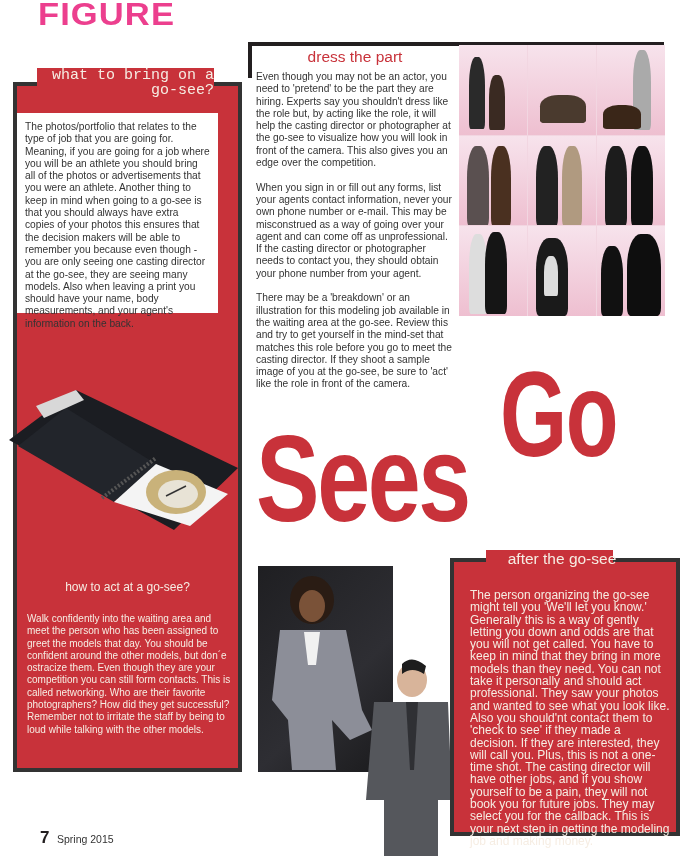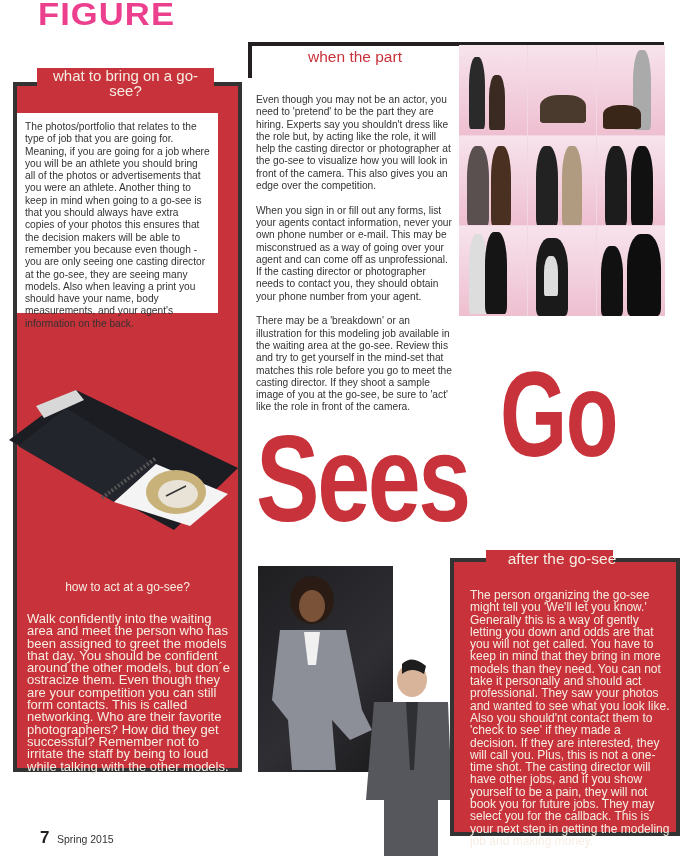--- a/index.html
+++ b/index.html
@@ -17,53 +17,53 @@
     .left-panel {
       position: absolute; left: 13px; top: 82px; width: 229px; height: 690px;
       background: #c8323a; border: 4px solid #333; border-top: 4px solid #333;
     }
     .left-tab {
       position: absolute; left: 37px; top: 68px; width: 177px; height: 22px;
       background: #c8323a;
     }
     .left-header {
       position: absolute; left: 37px; top: 68px; width: 177px;
-      color: #f6ede3; font-size: 15px; line-height: 15px; text-align: center;
+      color: #f6ede3; font-size: 15px; line-height: 15px; text-align: right; font-family: Liberation Mono, monospace;
     }
     .bring-box {
       position: absolute; left: 17px; top: 113px; width: 201px; height: 200px;
       background: #ffffff; padding: 8px 8px 0 8px;
       font-size: 10.2px; line-height: 12.3px; color: #333;
     }
     .binder {
       position: absolute; left: 6px; top: 368px; width: 238px; height: 165px;
     }
     .act-title {
       position: absolute; left: 17px; top: 580px; width: 221px;
       color: #f6ede3; font-size: 12px; text-align: center;
     }
     .act-body {
       position: absolute; left: 27px; top: 613px; width: 208px;
-      color: #f6ede3; font-size: 13px; line-height: 12.3px;
+      color: #f6ede3; font-size: 10px; line-height: 12.3px;
     }
 
     
     .dress-frame-top {
       position: absolute; left: 248px; top: 42px; width: 416px; height: 4px; background: #231f20;
     }
     .dress-frame-left {
       position: absolute; left: 248px; top: 42px; width: 4px; height: 36px; background: #231f20;
     }
     .dress-title {
       position: absolute; left: 255px; top: 48px; width: 200px;
       color: #c8323a; font-size: 15.5px; text-align: center;
     }
     .dress-body {
       position: absolute; left: 256px; top: 71px; width: 200px;
-      font-size: 10.2px; line-height: 12.3px; color: #333; margin-top: 23px;
+      font-size: 10.2px; line-height: 12.3px; color: #333;
     }
     .dress-body p { margin-bottom: 12.3px; }
 
     .collage {
       position: absolute; left: 459px; top: 45px; width: 206px; height: 271px;
       display: grid; grid-template-columns: 1fr 1fr 1fr; grid-template-rows: 1fr 1fr 1fr; gap: 1px;
       background: #f2d6e1;
     }
     .collage .cell { position: relative; background: linear-gradient(180deg,#f7e3ec 0%,#eebfd0 100%); overflow: hidden; }
     .fig { position: absolute; border-radius: 40% 40% 10% 10%; }
@@ -131,21 +131,21 @@
   <ellipse cx="170" cy="124" rx="30" ry="22" fill="#c9b27a"></ellipse>
   <ellipse cx="172" cy="126" rx="20" ry="14" fill="#e8e3d6"></ellipse>
   <line x1="160" y1="128" x2="180" y2="118" stroke="#333" stroke-width="1.5"></line>
 </svg>
 
 <div class="act-title">how to act at a go-see?</div>
 <div class="act-body">Walk confidently into the waiting area and meet the person who has been assigned to greet the models that day.  You should be confident around the other models, but don´e ostracize them. Even though they are your competition you can still form contacts. This is called networking. Who are their favorite photographers? How did they get successful? Remember not to irritate the staff by being to loud while talking with the other models.</div>
 
 <div class="dress-frame-top"></div>
 <div class="dress-frame-left"></div>
-<div class="dress-title">when the part</div>
+<div class="dress-title">dress the part</div>
 <div class="dress-body">
   <p>Even though you may not be an actor, you need to 'pretend' to be the part they are hiring. Experts say you shouldn't dress like the role but, by acting like the role, it will help the casting director or photographer at the go-see to visualize how you will look in front of the camera. This also gives you an edge over the competition.</p>
   <p>When you sign in or fill out any forms, list your agents contact information, never your own phone number or e-mail. This may be misconstrued as a way of going over your agent and can come off as unprofessional. If the casting director or photographer needs to contact you, they should obtain your phone number from your agent.</p>
   <p>There may be a 'breakdown' or an illustration for this modeling job available in the waiting area at the go-see. Review this and try to get yourself in the mind-set that matches this role before you go to meet the casting director. If they shoot a sample image of you at the go-see, be sure to 'act' like the role in front of the camera.</p>
 </div>
 
 <div class="collage">
   <div class="cell">
     <div class="fig" style="left:10px;top:12px;width:16px;height:72px;background:#2a2a2a"></div>
     <div class="fig" style="left:30px;top:30px;width:16px;height:55px;background:#3a2a22"></div>

